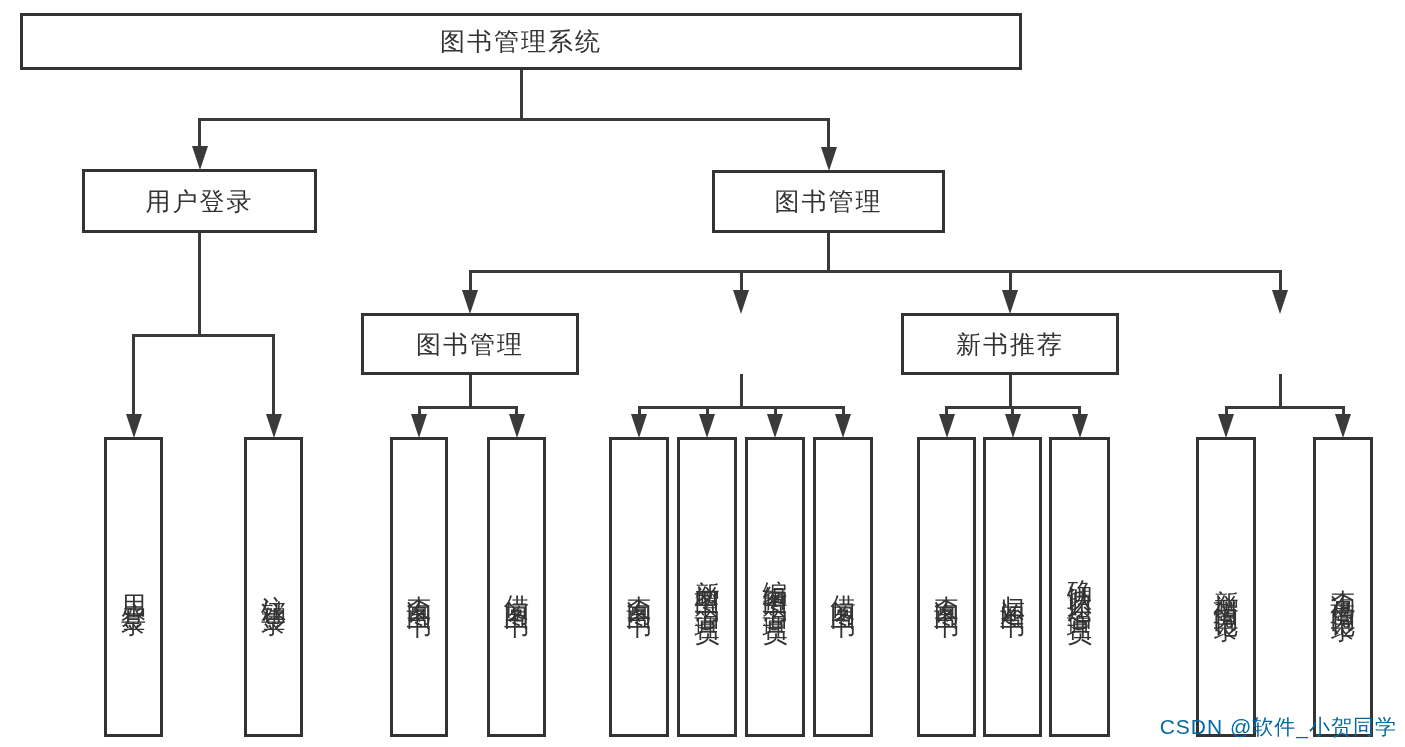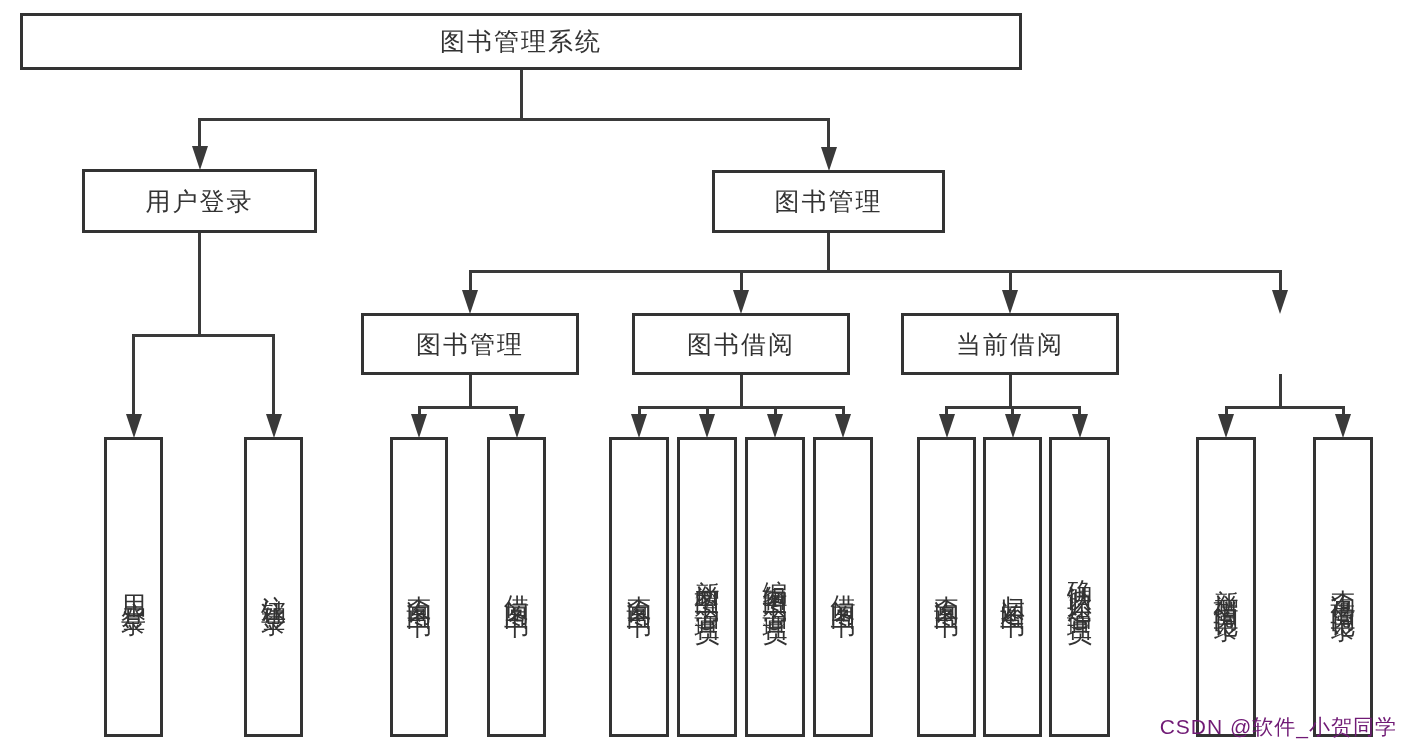--- a/index.html
+++ b/index.html
@@ -50,21 +50,21 @@
     border-left: 8px solid transparent;
     border-right: 8px solid transparent;
     border-top: 24px solid #3a3a3a;
     z-index: 1;
   }
   .watermark {
     position: absolute;
     right: 8px;
     bottom: 6px;
     font-size: 21px;
-    color: #701a75;
+    color: #0369a1;
     letter-spacing: 1px;
     z-index: 5;
     white-space: nowrap;
   }
 </style>
 </head>
 <body>
 
 <div id="diagram">
   <div class="watermark">CSDN @软件_小贺同学</div>
@@ -73,25 +73,22 @@
     </div>
     <div class="node node-h" style="left: 82px; top: 169px; width: 235px; height: 64px;">
       <span class="label">用户登录</span>
     </div>
     <div class="node node-h" style="left: 712px; top: 170px; width: 233px; height: 63px;">
       <span class="label">图书管理</span>
     </div>
     <div class="node node-h" style="left: 361px; top: 313px; width: 218px; height: 62px;">
       <span class="label">图书管理</span>
     </div>
-    <div class="node node-h" style="left: 632px; top: 313px; width: 218px; height: 62px;">
-      <span class="label">图书借阅</span>
-    </div>
     <div class="node node-h" style="left: 901px; top: 313px; width: 218px; height: 62px;">
-      <span class="label">当前借阅</span>
+      <span class="label">新书推荐</span>
     </div>
     <div class="node node-v" style="left: 104px; top: 437px; width: 59px; height: 300px;">
       <span class="label">用户登录</span>
     </div>
     <div class="node node-v" style="left: 244px; top: 437px; width: 59px; height: 300px;">
       <span class="label">注销登录</span>
     </div>
     <div class="node node-v" style="left: 390px; top: 437px; width: 58px; height: 300px;">
       <span class="label">查询图书</span>
     </div>

